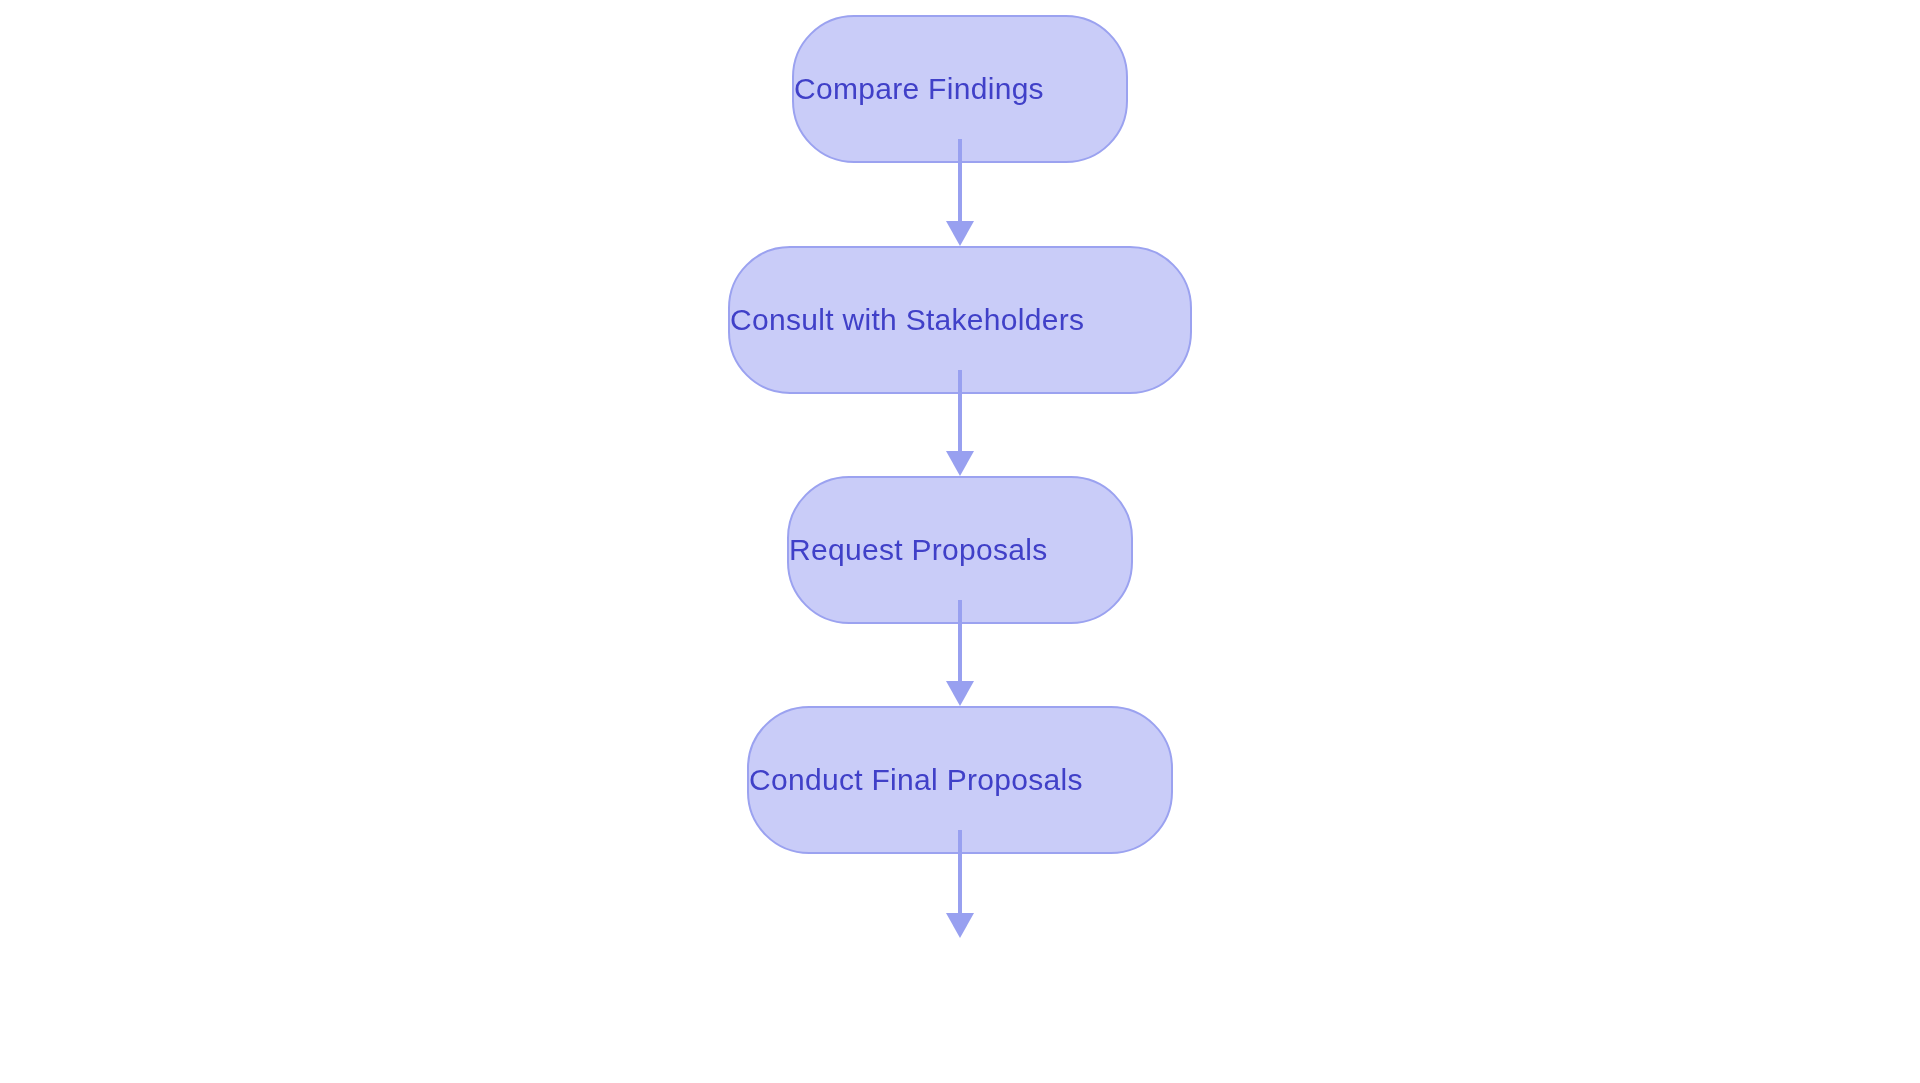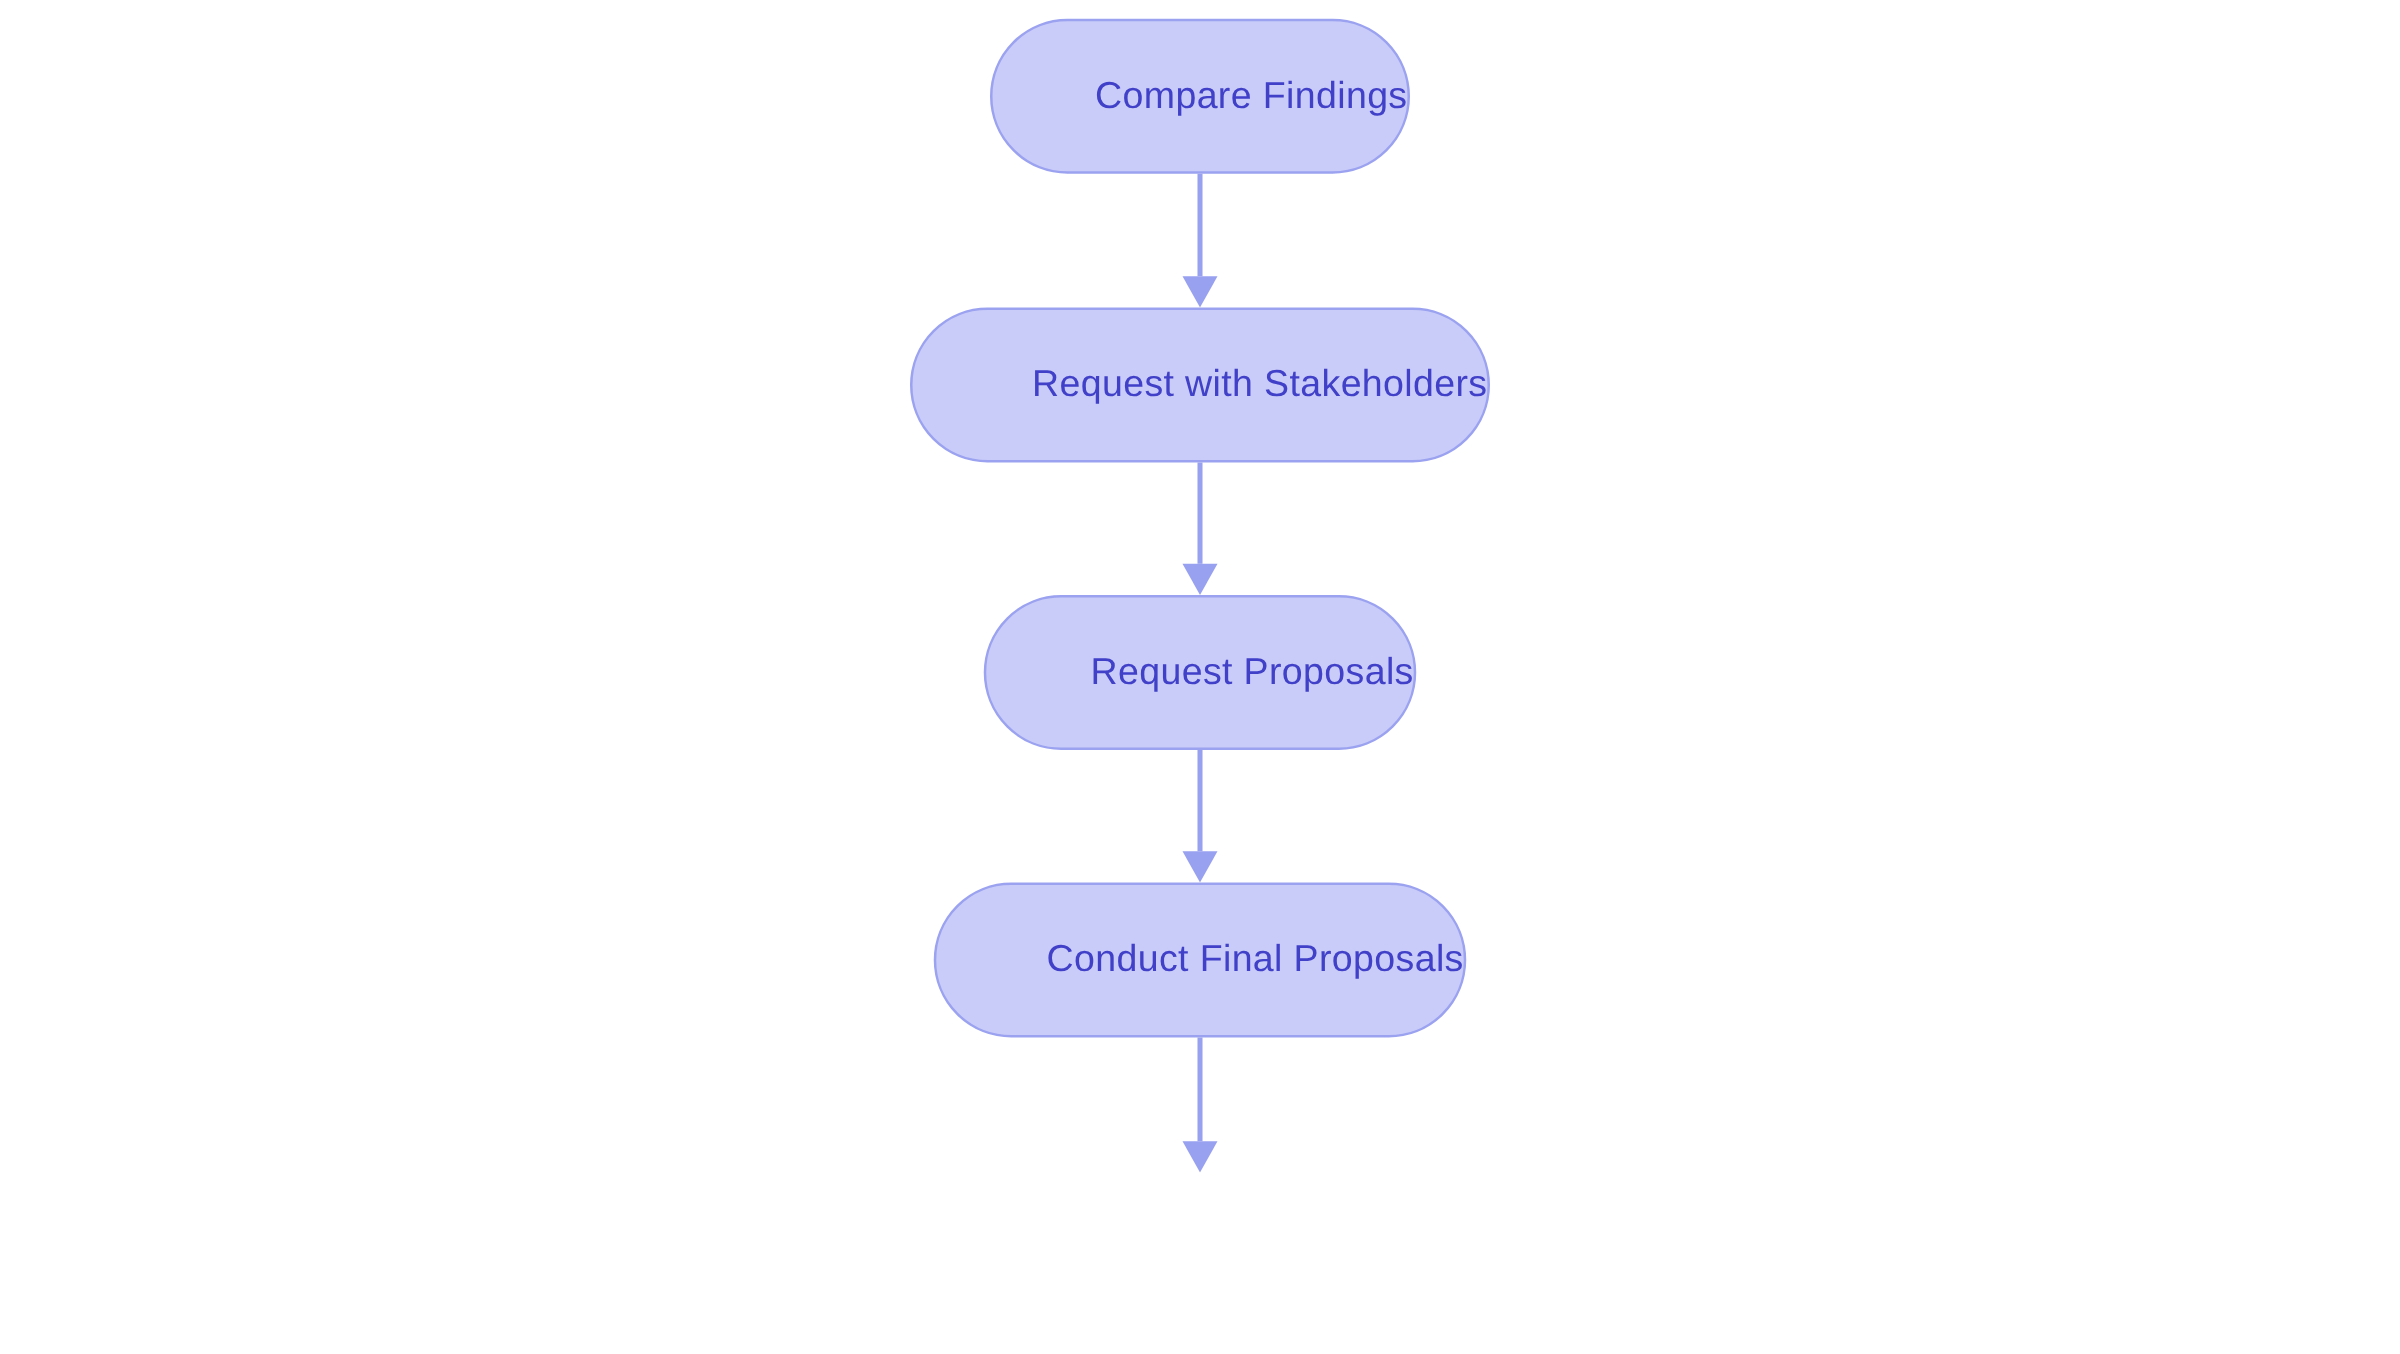--- a/index.html
+++ b/index.html
@@ -12,31 +12,31 @@
     position: relative;
     width: 1920px;
     height: 1083px;
     background: var(--background, #ffffff);
     overflow: hidden;
   }
   .flow-node {
     position: absolute;
     left: 50%;
     transform: translateX(-50%);
-    height: 124px;
+    height: 148px;
     box-sizing: border-box;
     border-radius: 62px;
     background: var(--node-fill, #c9ccf8);
     border: 2px solid var(--node-border, #9ba2f0);
     color: var(--node-text, #4040c8);
     font-size: 30px;
     letter-spacing: 0.3px;
     display: flex;
     align-items: center;
-    justify-content: flex-end;
+    justify-content: flex-start;
     text-align: center;
     white-space: nowrap;
   }
   .node-0 { top: 15px;  width: 336px; }
   .node-1 { top: 246px; width: 464px; }
   .node-2 { top: 476px; width: 346px; }
   .node-3 { top: 706px; width: 426px; }
   .node-4 { top: 938px; width: 356px; }
 
   .flow-arrow {
@@ -74,21 +74,21 @@
   <div class="flow-node node-0">
     <span>Compare Findings</span>
   </div>
 
   <div class="flow-arrow arrow-0">
     <div class="arrow-line"></div>
     <div class="arrow-head"></div>
   </div>
 
   <div class="flow-node node-1">
-    <span>Request with Stakeholders</span>
+    <span>Consult with Stakeholders</span>
   </div>
 
   <div class="flow-arrow arrow-1">
     <div class="arrow-line"></div>
     <div class="arrow-head"></div>
   </div>
 
   <div class="flow-node node-2">
     <span>Request Proposals</span>
   </div>

